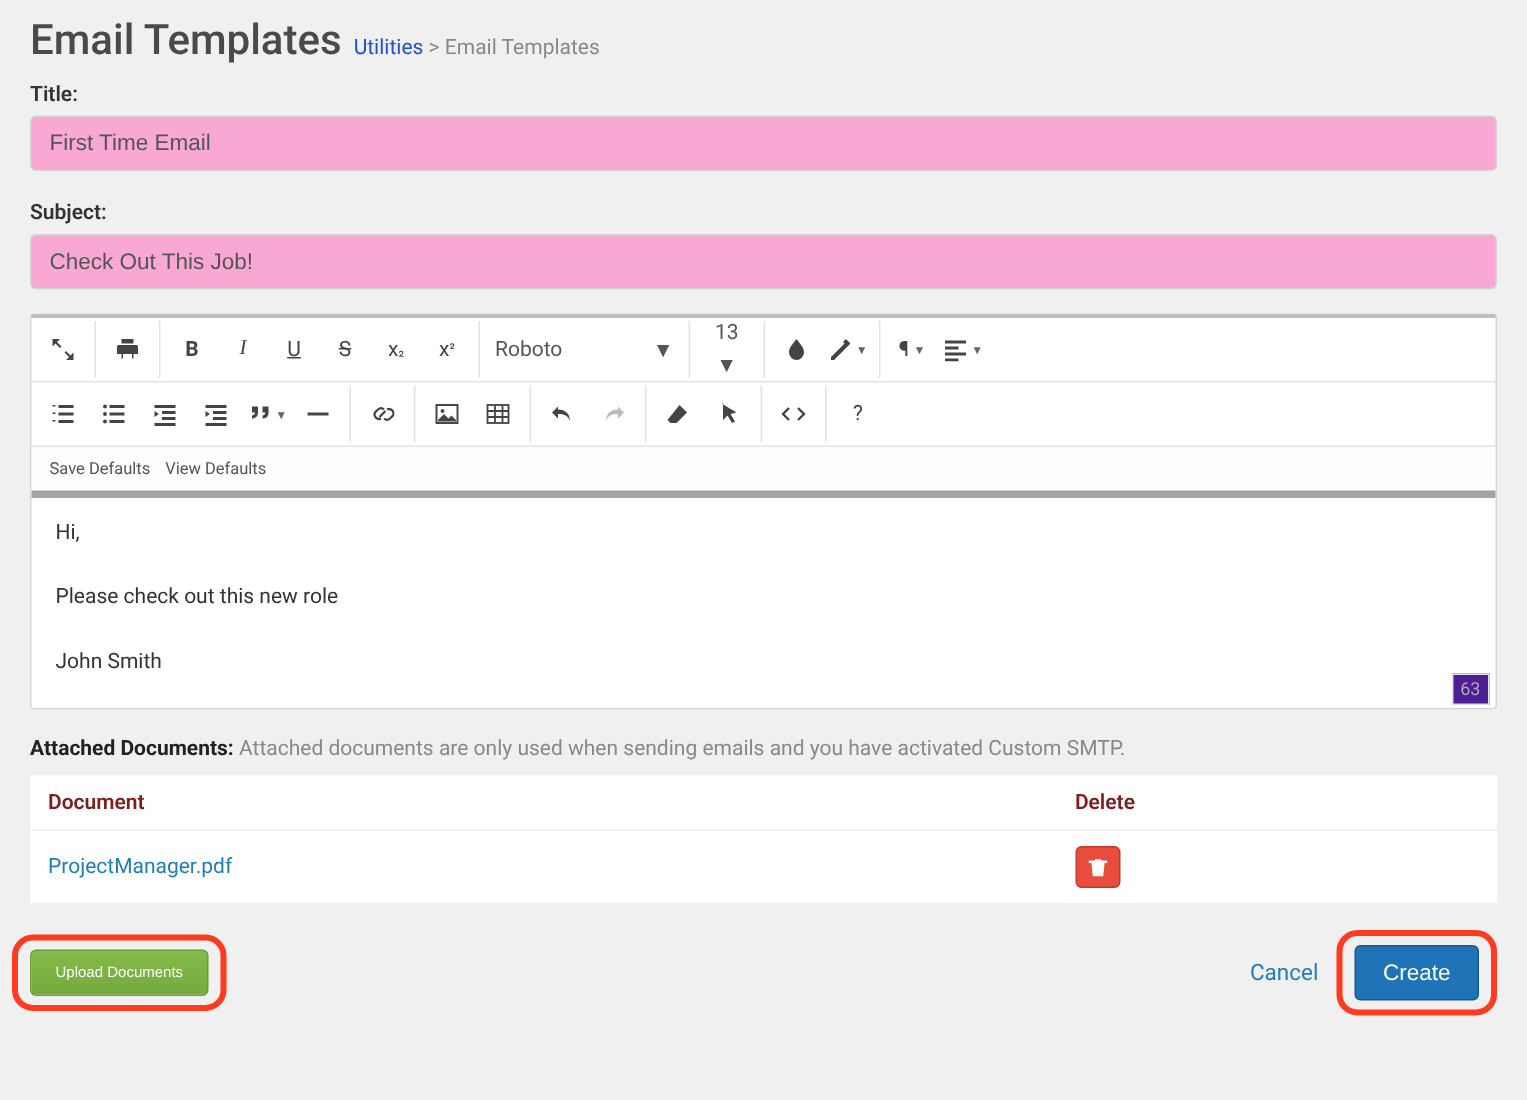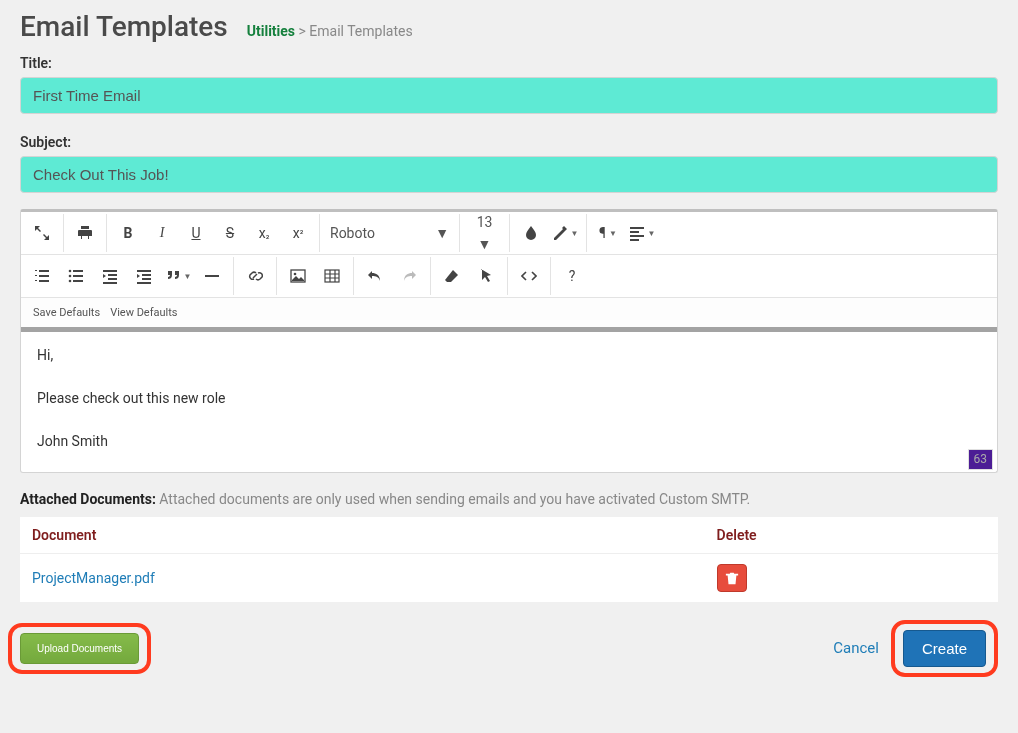--- a/index.html
+++ b/index.html
@@ -7,46 +7,46 @@
     font-family: -apple-system, BlinkMacSystemFont, "Segoe UI", Roboto, Arial, sans-serif;
     background: #f0f0f0;
     color: #444;
     width: 1018px;
     padding: 10px 20px 20px 20px;
     font-size: 14px;
   }
   .header-row {
     display: flex;
     align-items: baseline;
-    gap: 19px;
+    gap: 8px;
     margin-bottom: 12px;
   }
   .page-title {
     font-size: 28px;
     font-weight: 500;
     color: #4a4a4a;
   }
   .breadcrumb {
     font-size: 14px;
     color: #888;
   }
-  .breadcrumb a { color: #15803d; text-decoration: none; font-weight: bold; }
+  .breadcrumb a { color: #1d4ed8; text-decoration: none; }
   .field-label {
     font-weight: 600;
     margin-bottom: 6px;
     margin-top: 8px;
     color: #333;
   }
   .text-input {
     width: 100%;
     padding: 9px 12px;
     font-size: 15px;
     border: 1px solid #d4d4d4;
     border-radius: 4px;
-    background: #5eead4;
+    background: #f9a8d4;
     color: #555;
     margin-bottom: 12px;
   }
   .editor-wrap {
     border: 1px solid #d4d4d4;
     border-top: 3px solid #bfbfbf;
     border-radius: 3px;
     background: #fff;
     margin-top: 4px;
   }

